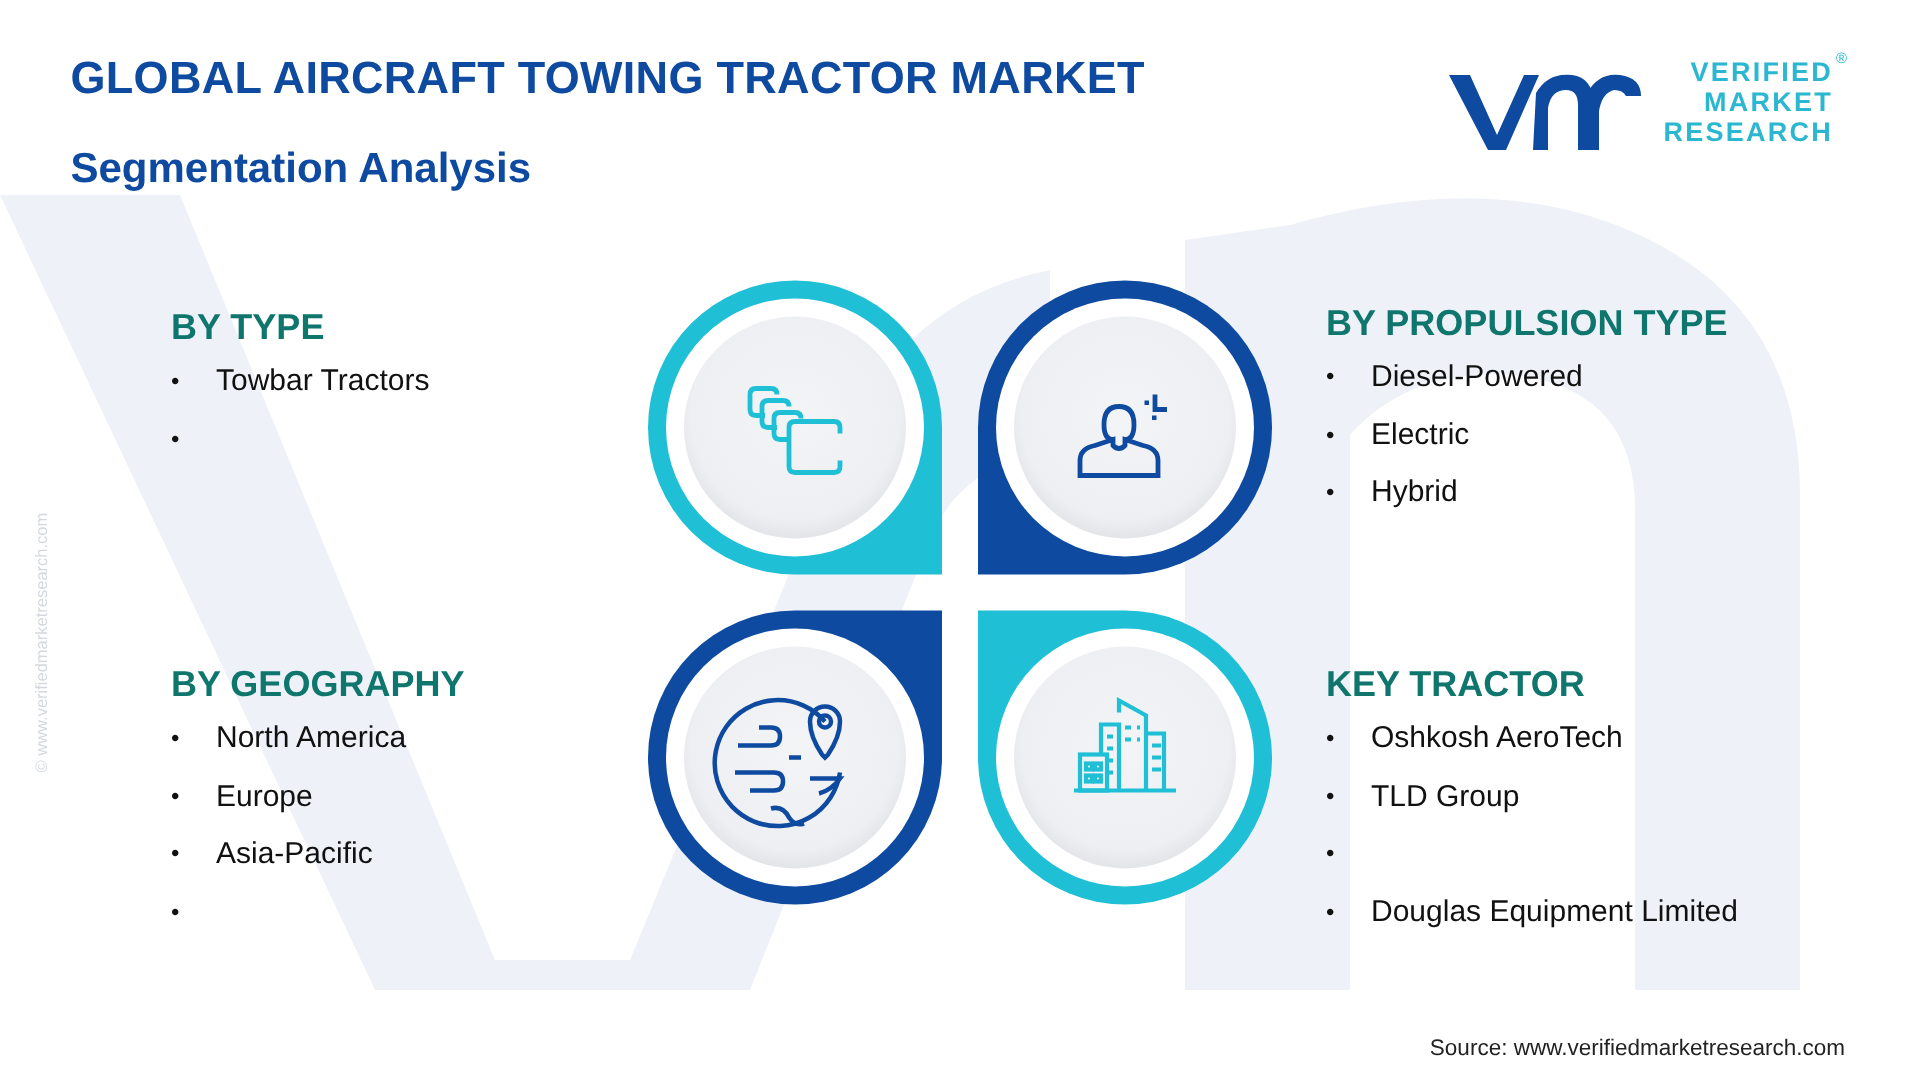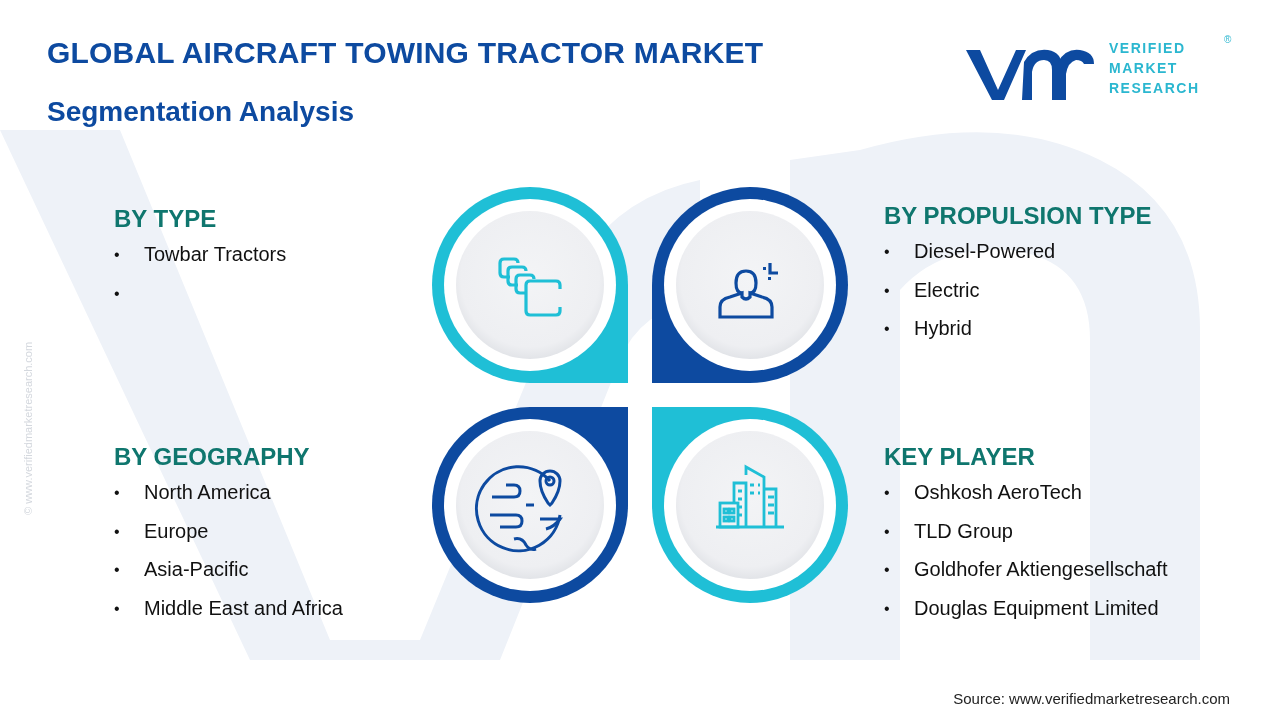--- a/index.html
+++ b/index.html
@@ -1,21 +1,21 @@
 <!DOCTYPE html>
 <html><head>
 <meta charset="utf-8">
 <style>
   html,body{margin:0;padding:0;}
   body{width:1280px;height:720px;position:relative;overflow:hidden;background:#ffffff;font-family:"Liberation Sans",sans-serif;}
   .wm{position:absolute;inset:0;z-index:0;}
   .title{position:absolute;left:47px;top:36px;font-size:30px;font-weight:bold;color:#0d4aa0;letter-spacing:0.2px;z-index:2;}
   .subtitle{position:absolute;left:47px;top:96px;font-size:28px;font-weight:bold;color:#0d4aa0;z-index:2;}
   .logo{position:absolute;left:962px;top:38px;width:270px;height:66px;z-index:2;}
-  .logo-text{position:absolute;left:147px;top:0;font-size:14px;font-weight:bold;color:#2bb7d0;line-height:20px;letter-spacing:1.5px;}
+  .logo-text{position:absolute;left:147px;top:0;font-size:18px;font-weight:bold;color:#2bb7d0;line-height:20px;letter-spacing:1.5px;text-align:right;}
   .logo-text span{display:block;}
   .logo-reg{position:absolute;left:262px;top:-4px;font-size:10px;color:#2bb7d0;}
   .side-wm{position:absolute;left:22px;top:515px;transform:rotate(-90deg);transform-origin:left top;font-size:11px;color:#d4d8de;white-space:nowrap;z-index:2;}
   .seg{position:absolute;z-index:2;}
   .seg h2{margin:0 0 10px 0;font-size:24px;font-weight:bold;color:#0f766e;}
   .seg ul{list-style:none;margin:0;padding:0;}
   .seg li{font-size:20px;color:#111;height:38.5px;display:flex;align-items:flex-start;}
   .seg li .b{width:30px;display:inline-block;font-size:16px;line-height:24px;}
   .seg-type{left:114px;top:205px;}
   .seg-prop{left:884px;top:202px;}
@@ -92,39 +92,37 @@
     <li>
         <span class="b">•</span>
         <span>Europe</span>
       </li>
     <li>
         <span class="b">•</span>
         <span>Asia-Pacific</span>
       </li>
     <li>
         <span class="b">•</span>
-        <span>Middle East and Africa</span>
       </li>
   </ul>
 </div>
 
 <div class="seg seg-key">
-  <h2>KEY PLAYER</h2>
+  <h2>KEY TRACTOR</h2>
   <ul>
     <li>
         <span class="b">•</span>
         <span>Oshkosh AeroTech</span>
       </li>
     <li>
         <span class="b">•</span>
         <span>TLD Group</span>
       </li>
     <li>
         <span class="b">•</span>
-        <span>Goldhofer Aktiengesellschaft</span>
       </li>
     <li>
         <span class="b">•</span>
         <span>Douglas Equipment Limited</span>
       </li>
   </ul>
 </div>
 
 <svg class="petal" style="left:430px;top:185px" width="420" height="420" viewBox="0 0 420 420">
   <defs>

